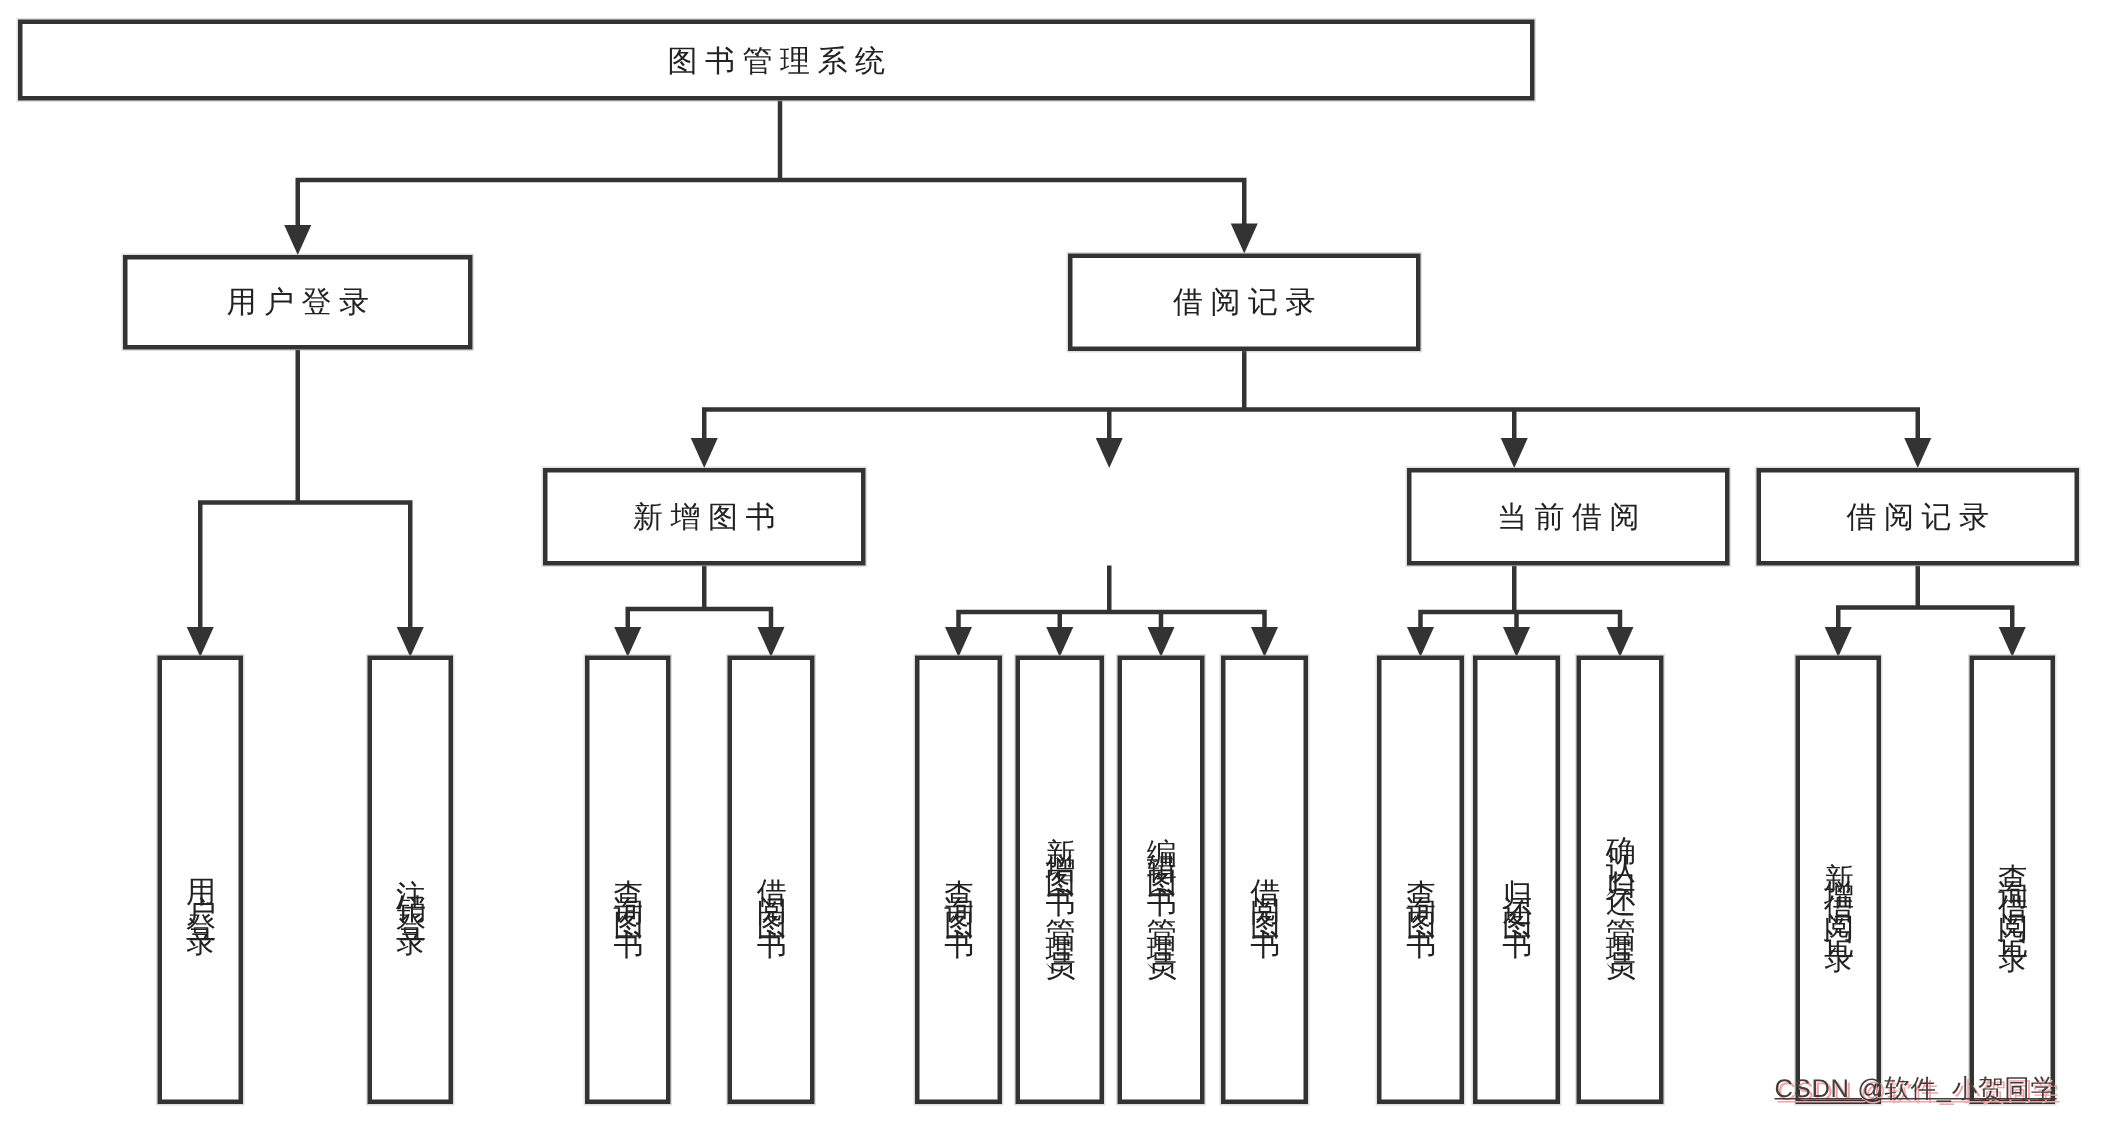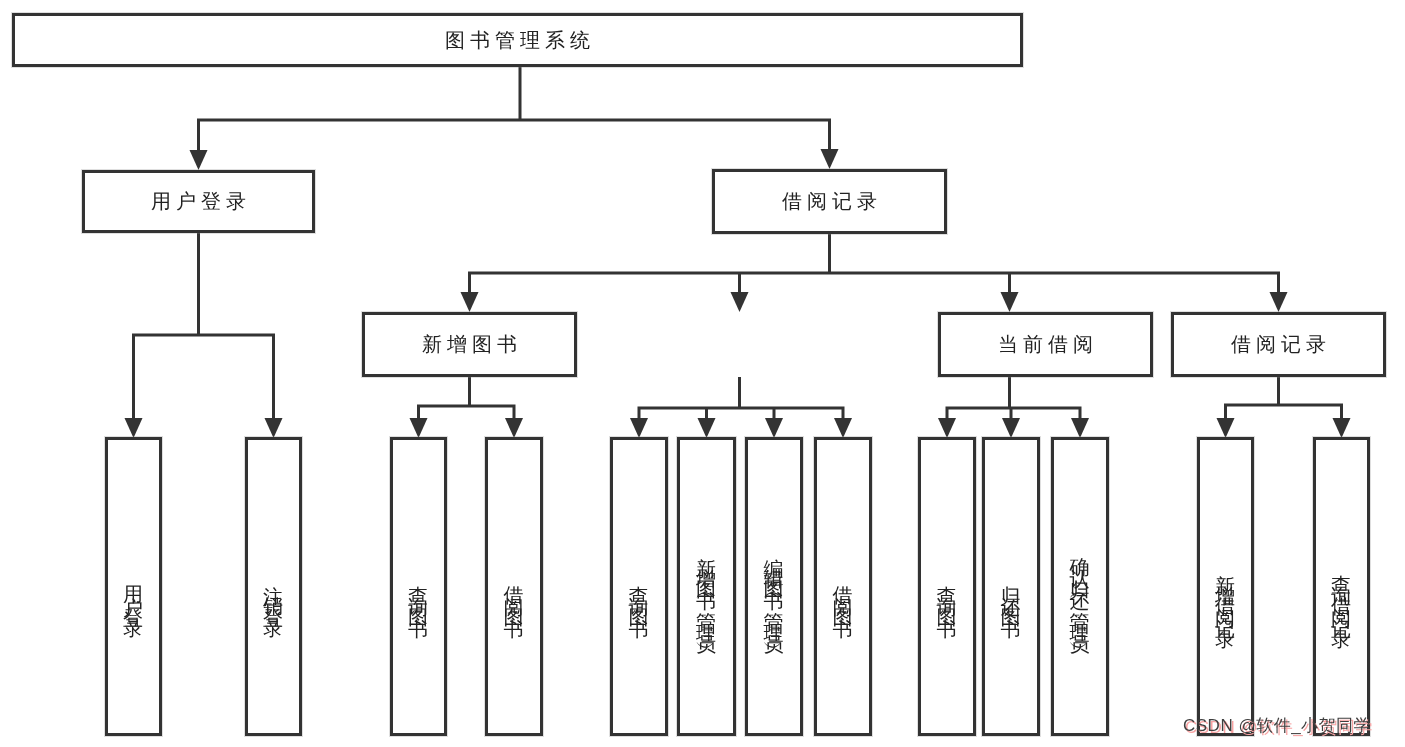--- a/index.html
+++ b/index.html
@@ -36,20 +36,21 @@
   }
   .watermark {
     position:absolute;
     left:1183px; top:714px;
     z-index:2;
     font-size:17px;
     color:#3f3f3f;
     letter-spacing:0.5px;
     white-space:nowrap;
     text-shadow:2px 2px 0 #f8a3a3;
+    text-decoration:underline;
   }
 </style>
 </head>
 <body>
 
 <div class="canvas">
 
   <svg class="edges" width="1405" height="747" viewBox="0 0 1405 747">
     <g stroke="#333333" stroke-width="3" fill="none">
 

